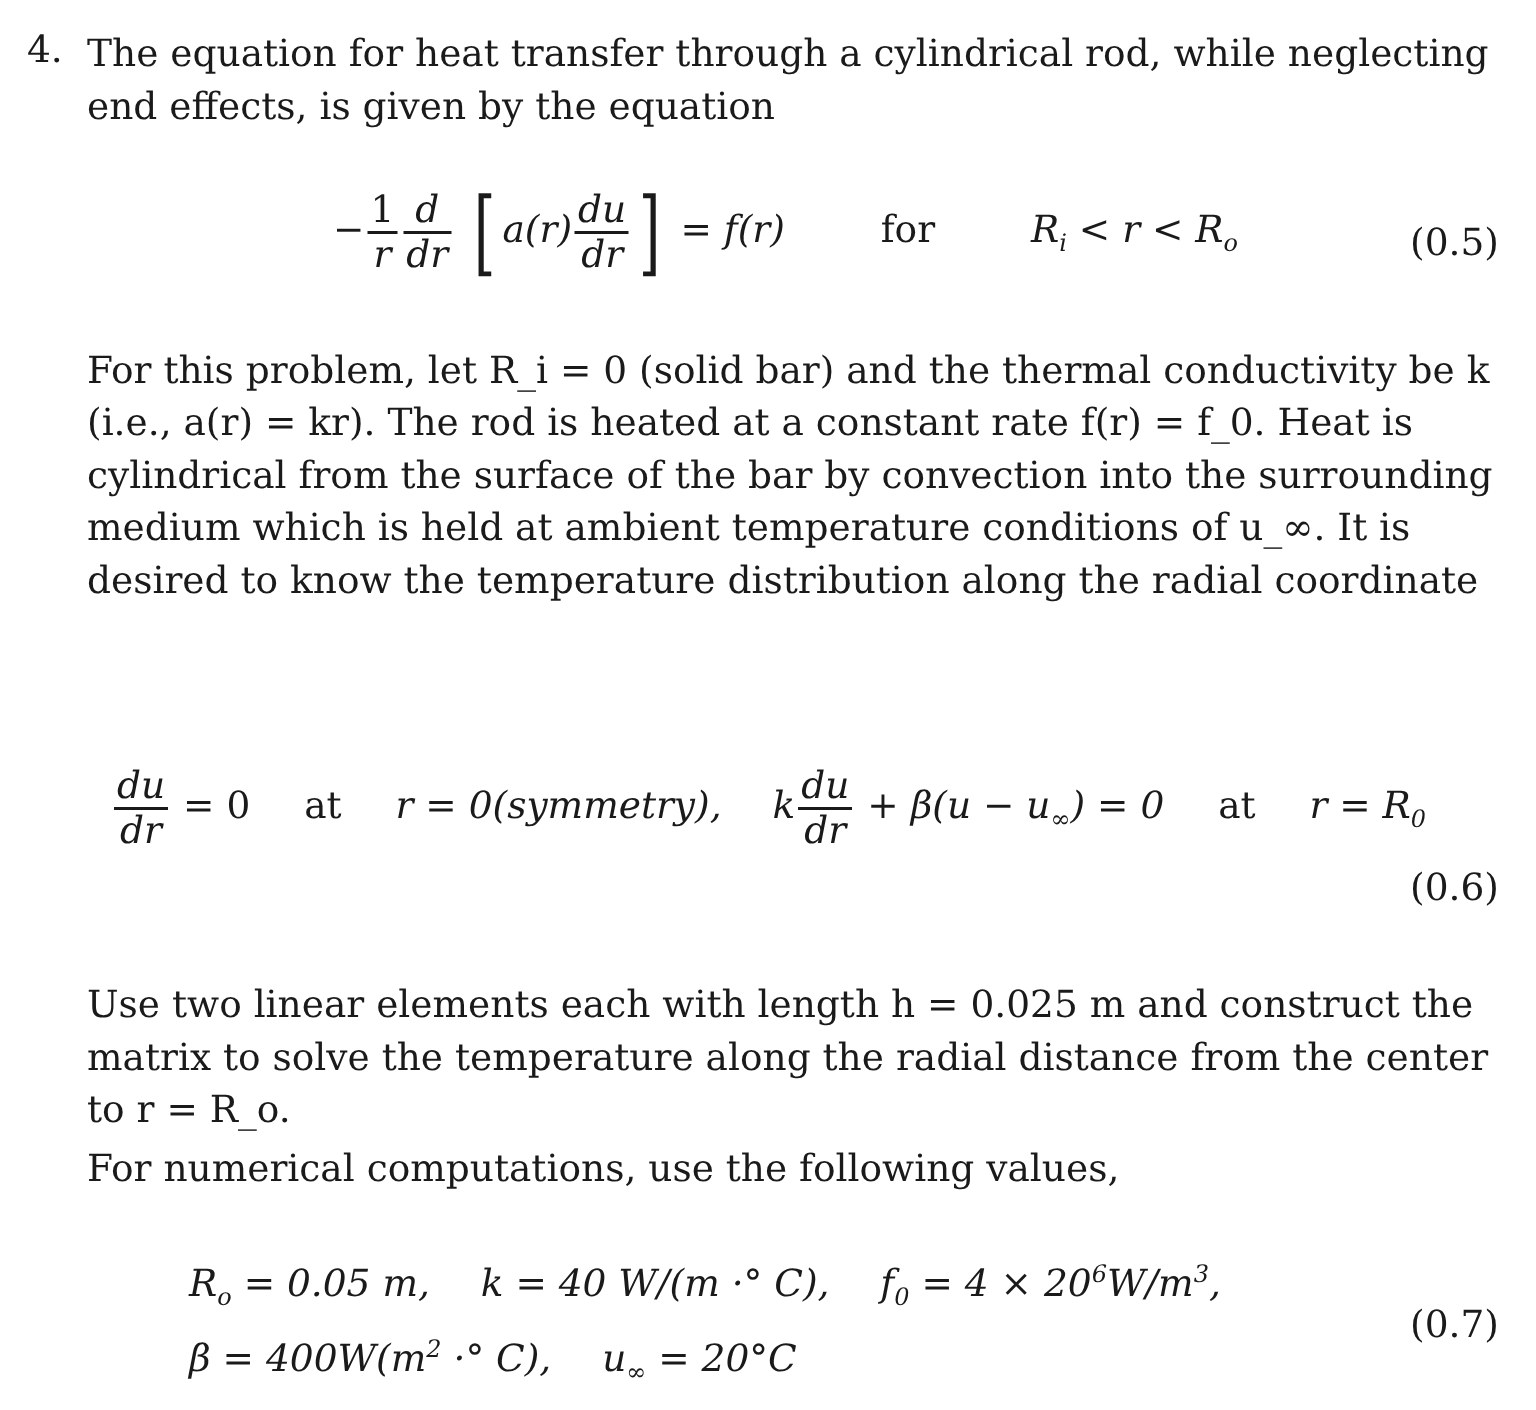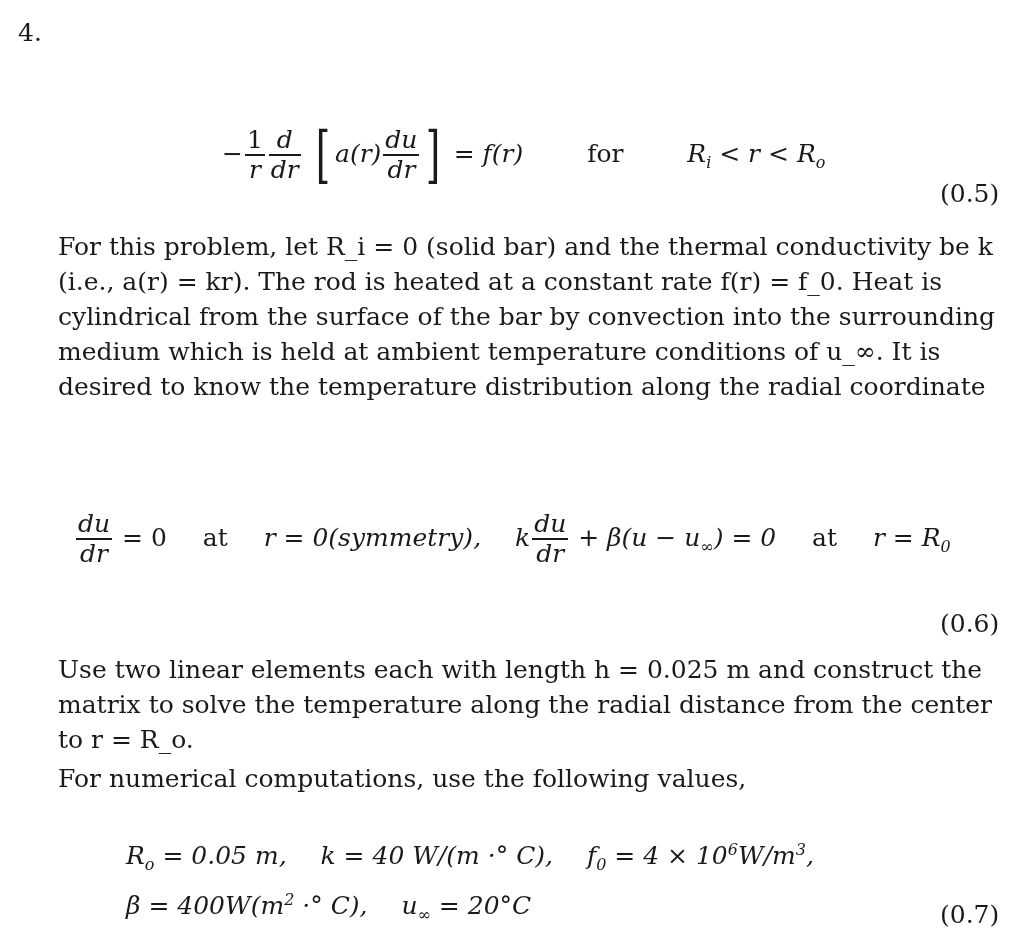--- a/index.html
+++ b/index.html
@@ -11,30 +11,34 @@
   }
   .page { position: absolute; left: 0; top: 0; width: 1024px; height: 940px; }
   .prob-num { position: absolute; left: 18px; top: 18px; }
   .para { position: absolute; left: 58px; width: 944px; line-height: 35px; text-align: justify; }
   .i { font-style: italic; }
   .eq { position: absolute; white-space: nowrap; }
   .frac { display: inline-block; vertical-align: middle; text-align: center; margin: 0 2px; }
   .frac > span { display: block; line-height: 28px; padding: 0 2px; }
   .frac > span.num { border-bottom: 2px solid #1a1a1a; }
   .bracket { display: inline-block; vertical-align: middle; font-size: 62px; line-height: 62px; font-weight: 200; transform: scaleX(0.6); }
-  .eqnum { position: absolute; margin-top: 32px; }
+  .eqnum { position: absolute; }
   sub, sup { font-size: 16px; }
   .gap { display: inline-block; }
 </style>
 </head>
 <body>
 
 <div class="page">
 
   <div class="prob-num">4.</div>
+  <div class="para" style="top:18px;">
+    <div>The equation for heat transfer through a cylindrical rod, while neglecting</div>
+    <div>end effects, is given by the equation</div>
+  </div>
 
   <div class="eq" style="left:222px; top:124px;">
     <span>−</span><span class="frac"><span class="num">1</span><span class="i">r</span></span><span class="frac i"><span class="num">d</span><span>dr</span></span>
     <span class="bracket">[</span><span class="i">a(r)</span><span class="frac i"><span class="num">du</span><span>dr</span></span><span class="bracket">]</span>
     <span class="i">= f(r)</span>
     <span class="gap" style="width:48px;"></span>
     <span>for</span>
     <span class="gap" style="width:48px;"></span>
     <span class="i"><span>R</span><sub>i</sub><span> &lt; r &lt; R</span><sub>o</sub></span>
   </div>
@@ -71,21 +75,21 @@
     <div>to r = R_o.</div>
   </div>
 
   <div class="para" style="top:736px;margin-top:25px;">For numerical computations, use the following values,</div>
 
   <div class="eq" style="left:126px; top:840px;">
     <span class="i"><span>R</span><sub>o</sub> <span>= 0.05 m,</span></span>
     <span class="gap" style="width:18px;"></span>
     <span class="i">k = 40 W/(m ·° C),</span>
     <span class="gap" style="width:18px;"></span>
-    <span class="i"><span>f</span><sub>0</sub> <span>= 4 × 10</span><sup>6</sup><span>W/m</span><sup>3</sup><span>,</span></span>
+    <span class="i"><span>f</span><sub>0</sub> <span>= 4 × 20</span><sup>6</sup><span>W/m</span><sup>3</sup><span>,</span></span>
   </div>
   <div class="eq" style="left:126px; top:890px;">
     <span class="i"><span>β = 400W(m</span><sup>2</sup><span> ·° C),</span></span>
     <span class="gap" style="width:18px;"></span>
     <span class="i"><span>u</span><sub>∞</sub> <span>= 20°C</span></span>
   </div>
   <div class="eqnum" style="left:940px; top:868px;">(0.7)</div>
 
 </div>
 

